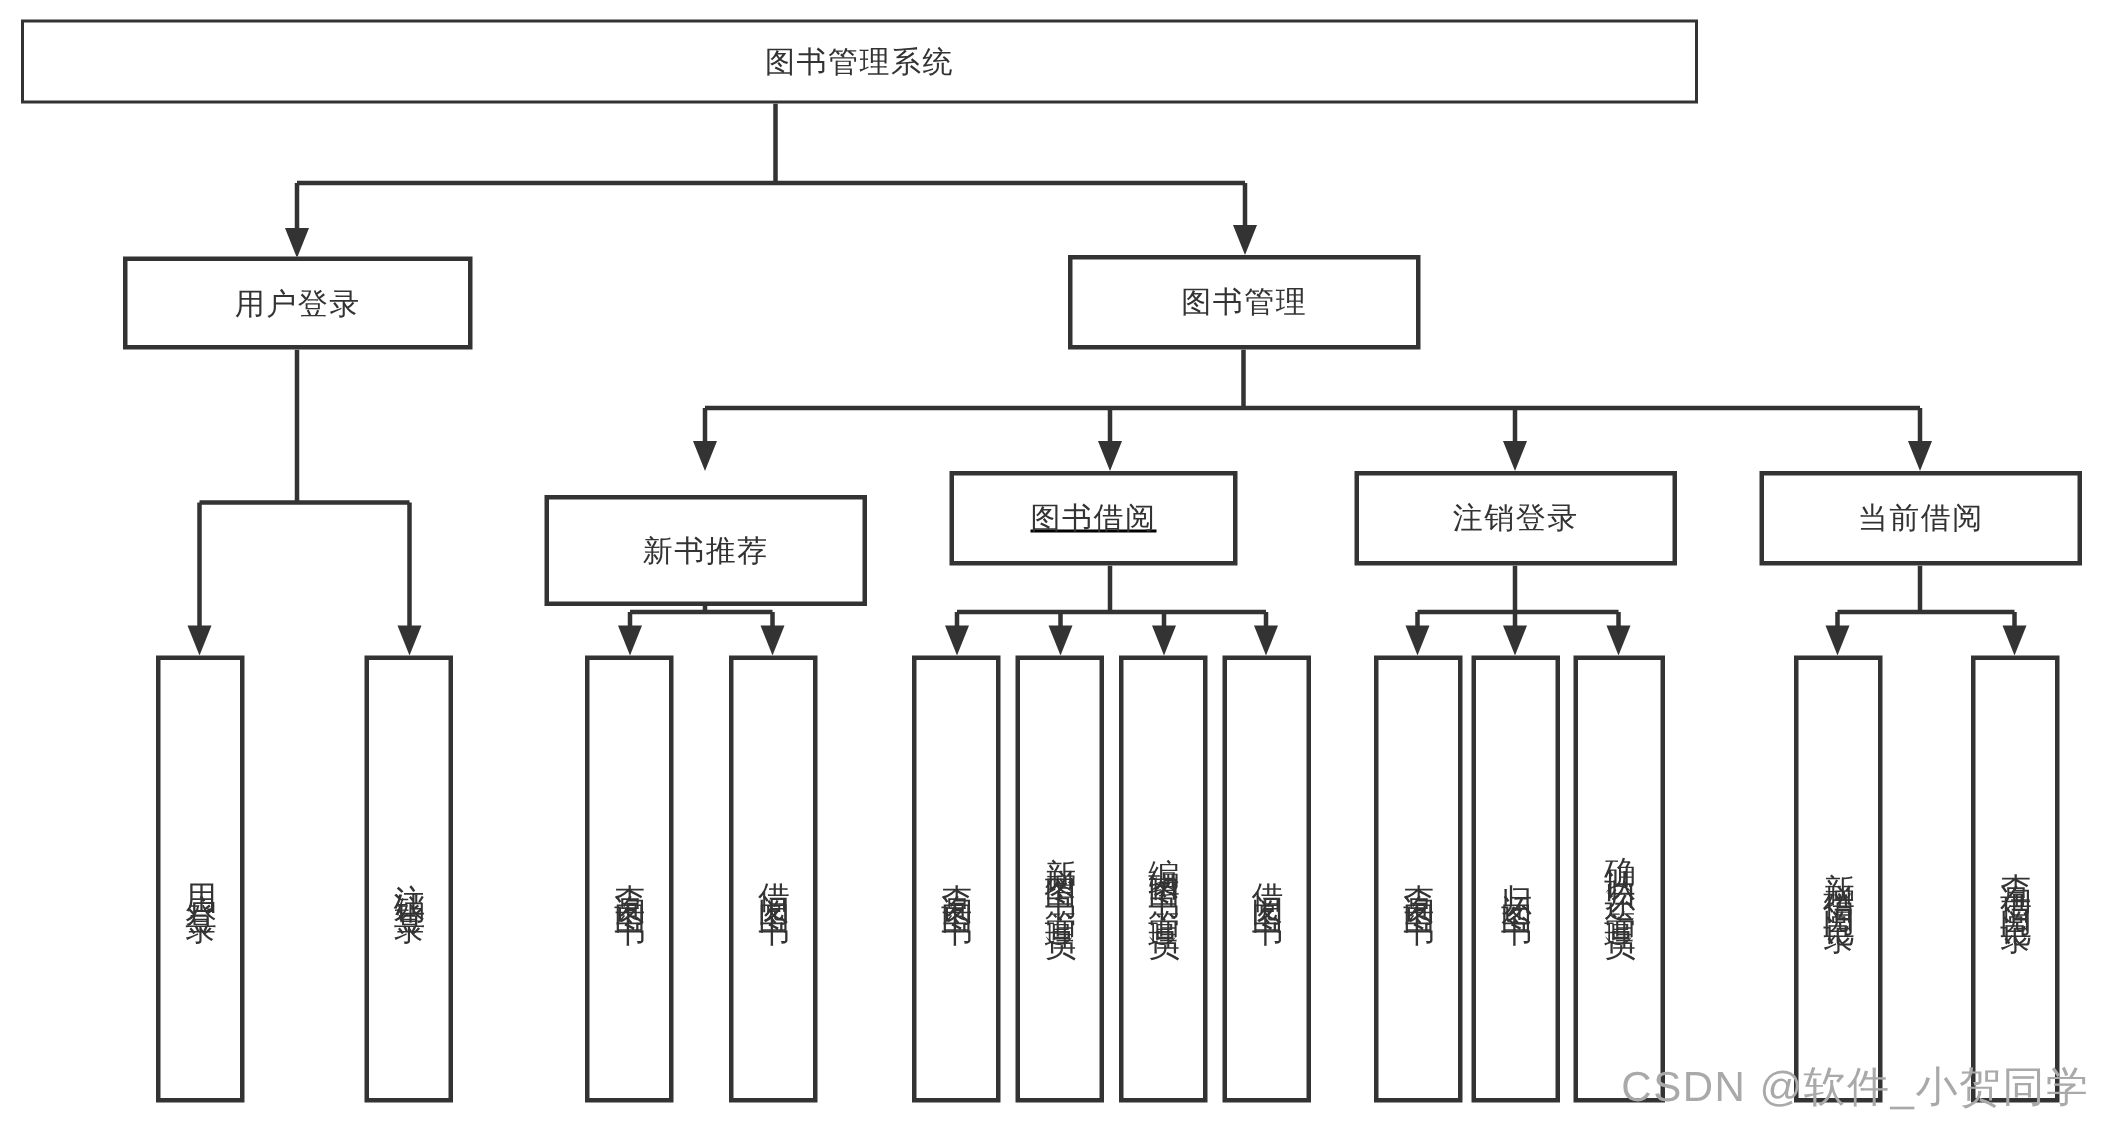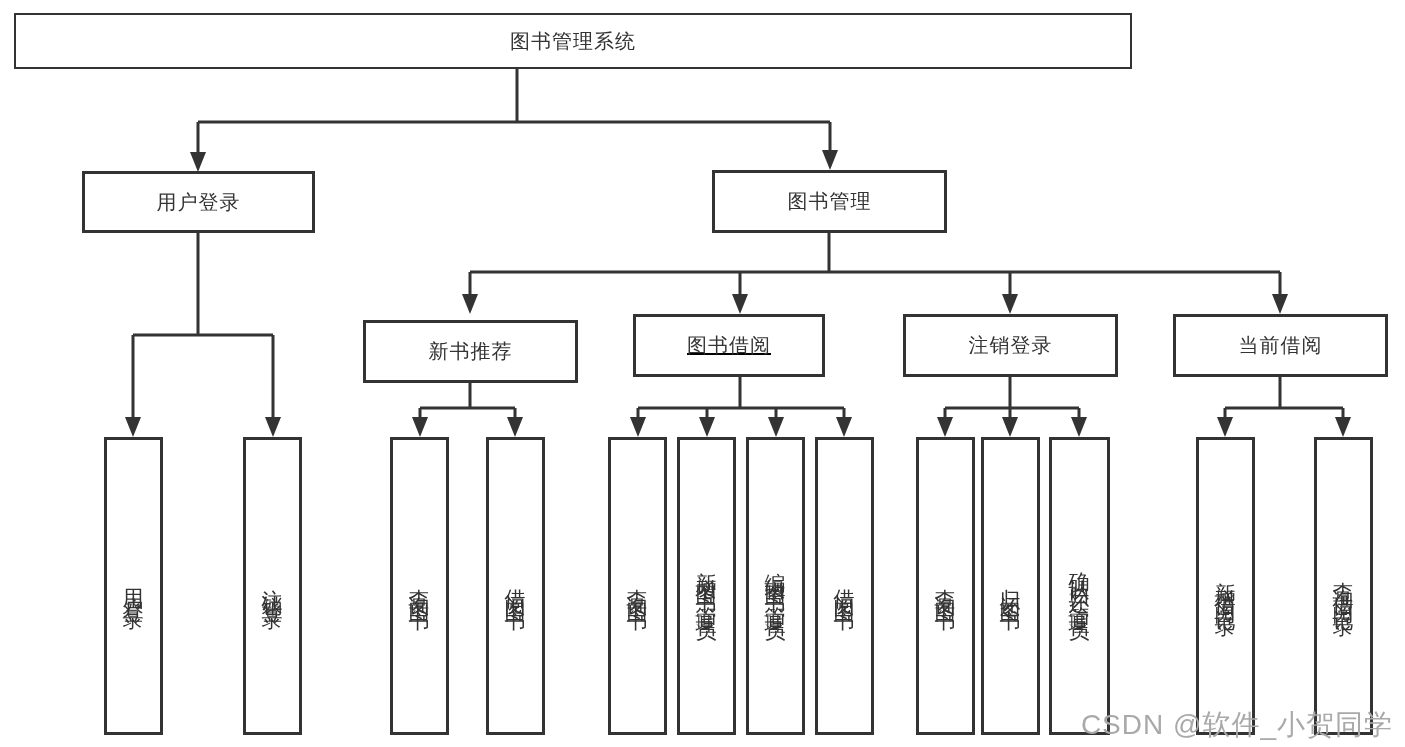--- a/index.html
+++ b/index.html
@@ -39,21 +39,21 @@
     writing-mode:vertical-rl;
     text-orientation:mixed;
     letter-spacing:7px;
     line-height:1;
     white-space:nowrap;
   }
   
   .n-root          {left:14px;  top:13px;  width:1118px; height:56px;}
   .n-user-login    {left:82px;  top:171px; width:233px;  height:62px;}
   .n-book-mgmt     {left:712px; top:170px; width:235px;  height:63px;}
-  .n-new-book      {left:363px; top:320px; width:215px;  height:63px;}
+  .n-new-book      {left:363px; top:330px; width:215px;  height:74px;}
   .n-book-borrow   {left:633px; top:314px; width:192px;  height:63px;text-decoration:underline;}
   .n-current-borrow{left:903px; top:314px; width:215px;  height:63px;}
   .n-borrow-record {left:1173px;top:314px; width:215px;  height:63px;}
   .leaf{top:437px;height:298px;width:59px;}
   .l-user1 {left:104px;}
   .l-user2 {left:243px;}
   .l-nb1   {left:390px;}
   .l-nb2   {left:486px;}
   .l-bb1   {left:608px;}
   .l-bb2   {left:677px;}

